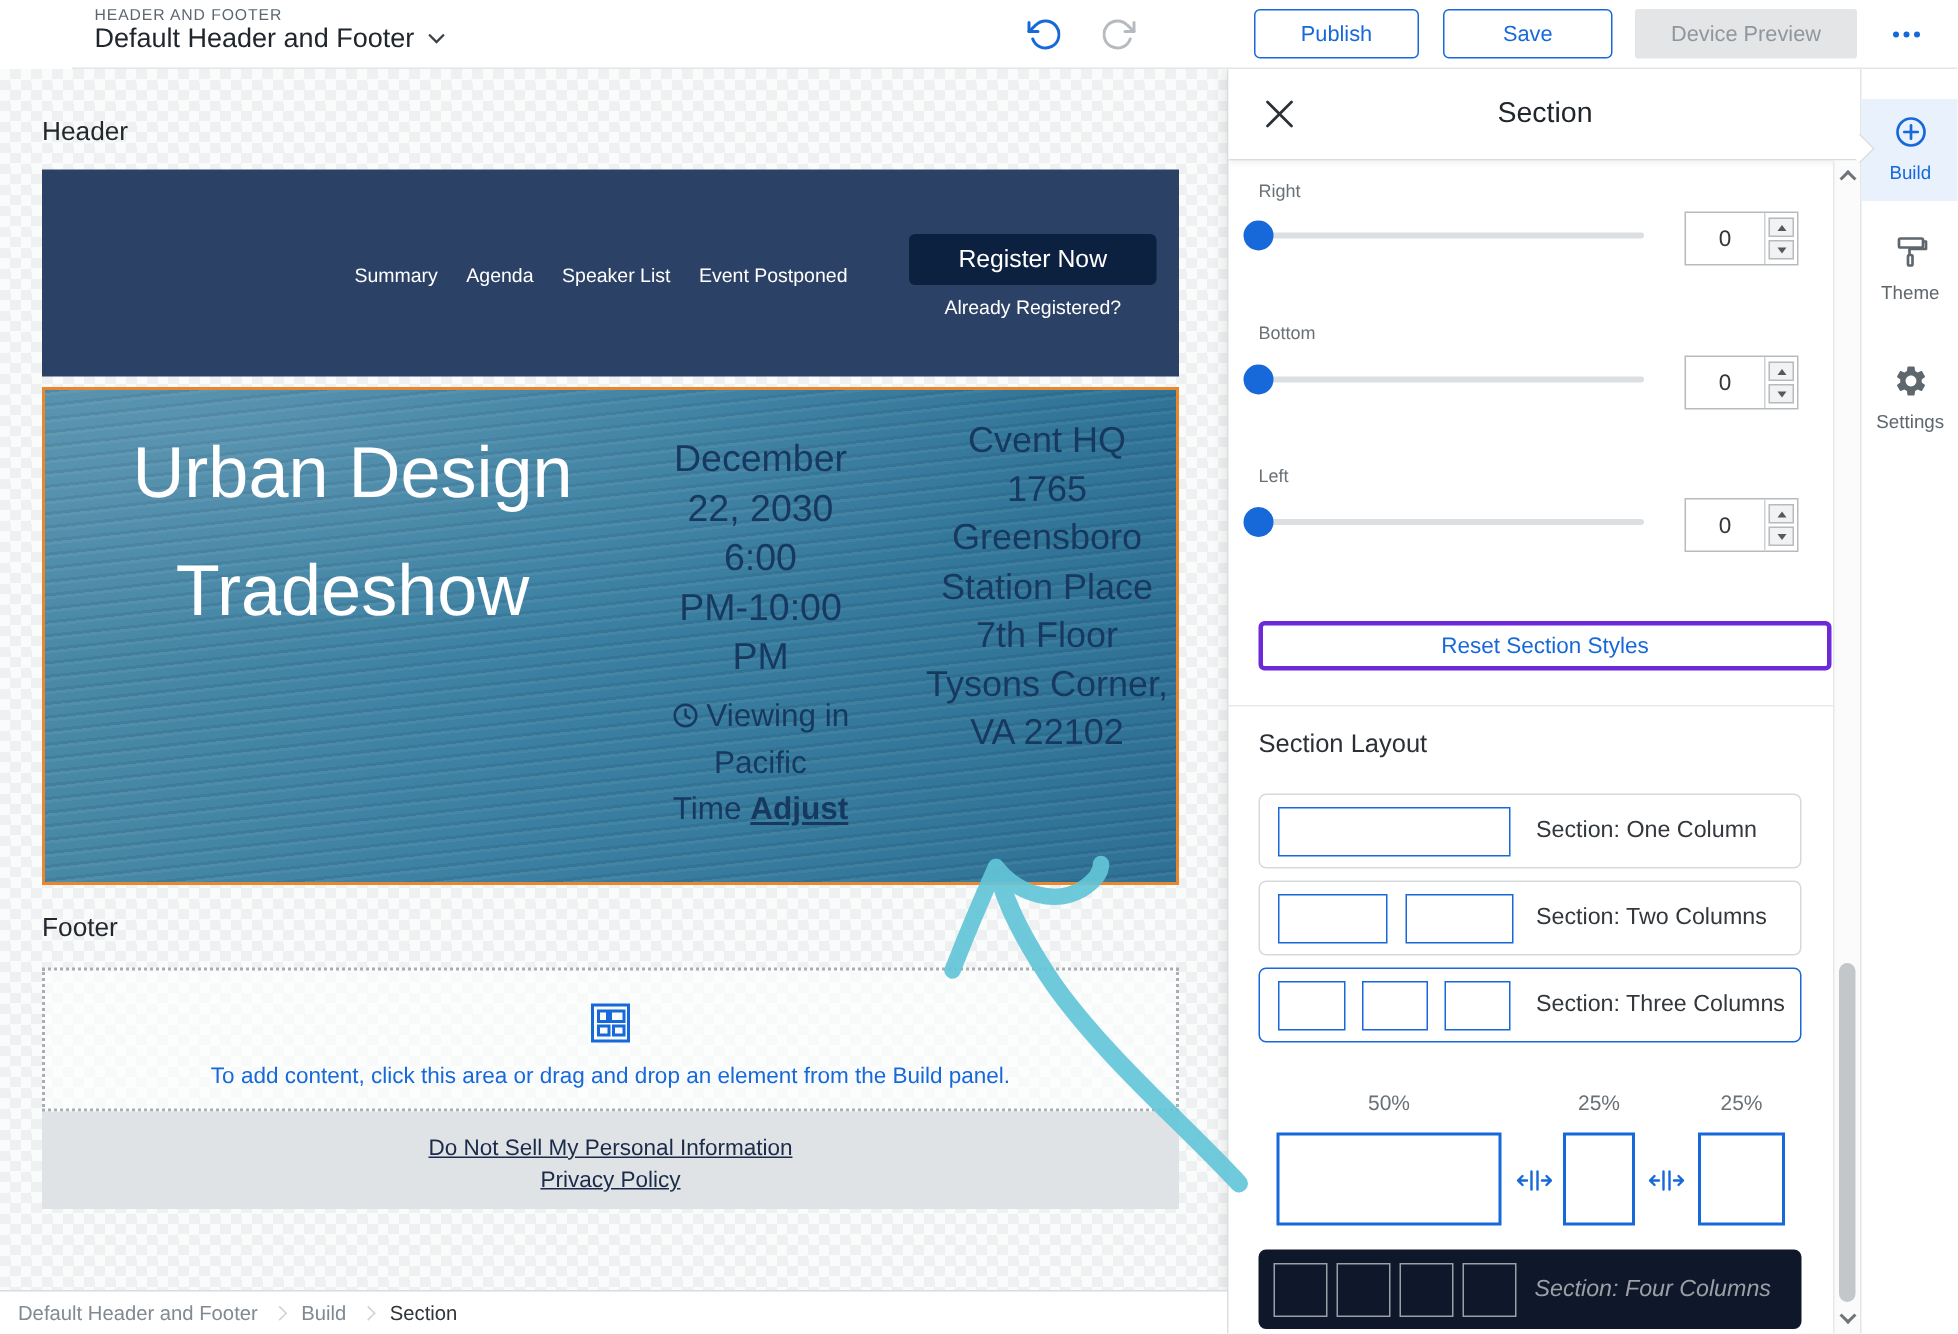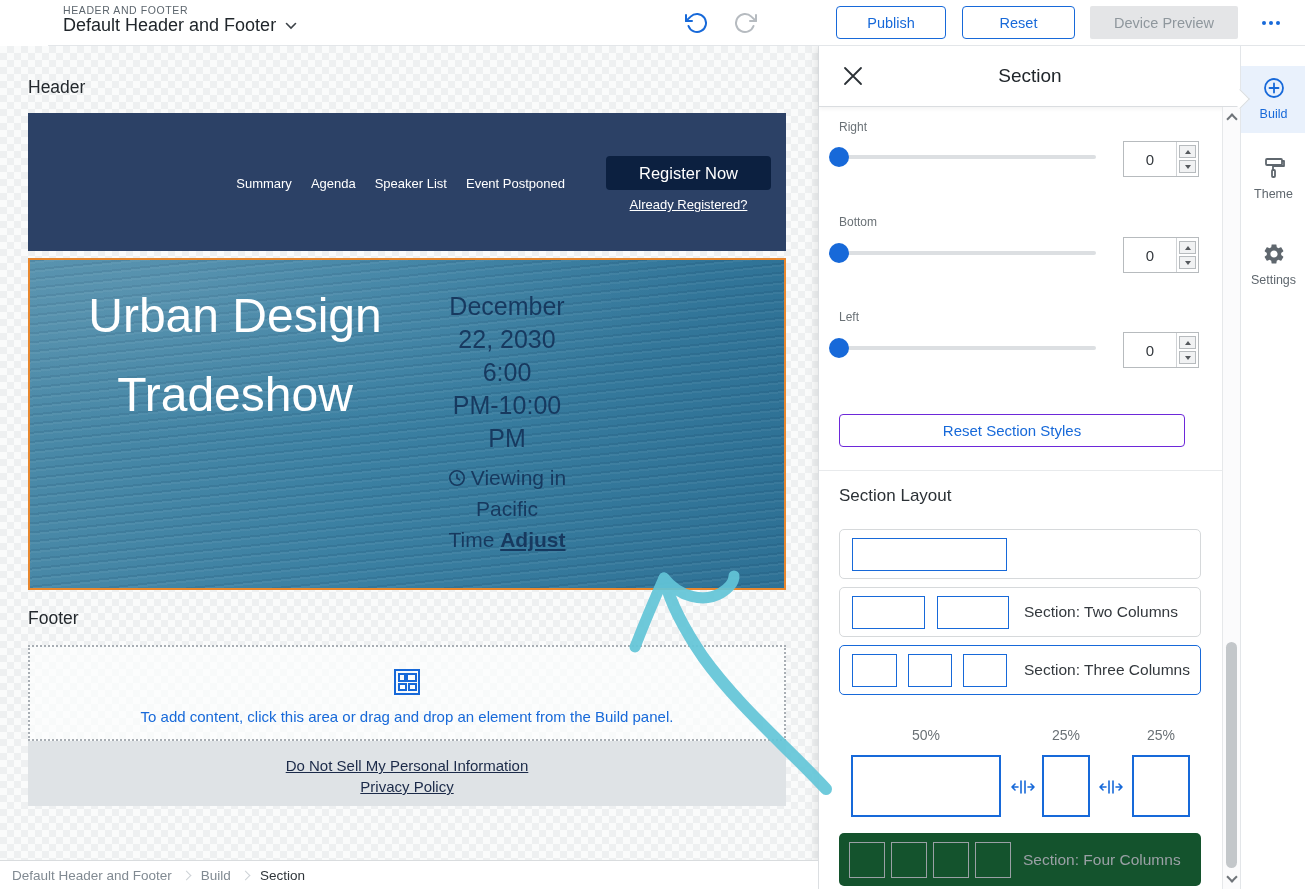--- a/index.html
+++ b/index.html
@@ -20,21 +20,21 @@
   .canvas{position:absolute;left:0;top:46px;width:818px;height:814px;
     background-color:#fafbfb;
     background-image:conic-gradient(#eef0f1 25%, #fafbfb 0 50%, #eef0f1 0 75%, #fafbfb 0);
     background-size:14px 14px;}
   .section-label{position:absolute;left:28px;font-size:17.5px;color:#23282d;}
   .site-header{position:absolute;left:28px;top:67px;width:758px;height:138px;background:#2c4166;}
   .site-nav{position:absolute;right:221px;top:63px;display:flex;gap:19px;}
   .site-nav span{color:#fff;font-size:13px;cursor:pointer;white-space:nowrap;}
   .reg-wrap{position:absolute;left:578px;top:43px;width:165px;text-align:center;}
   .reg-btn{width:165px;height:34px;background:#0c2040;color:#fff;font-size:16.5px;border:none;border-radius:4px;cursor:pointer;}
-  .already{display:inline-block;margin-top:7px;color:#fff;font-size:13px;text-decoration:underline;cursor:pointer;}
+  .already{display:inline-block;margin-top:7px;color:#fff;font-size:13px;cursor:pointer;}
 
   .hero{position:absolute;left:28px;top:212px;width:758px;height:332px;border:2px solid #e8872e;
     background:
       radial-gradient(120% 80% at 18% 8%, rgba(255,255,255,.10), transparent 60%),
       repeating-linear-gradient(174deg, rgba(10,40,70,.10) 0 2px, rgba(255,255,255,.05) 2px 4px, transparent 4px 9px),
       linear-gradient(100deg,#4b8aa8 0%, #3b80a2 45%, #2e7195 100%);}
   .hero-title{position:absolute;left:14px;top:16px;width:382px;text-align:center;color:#fff;font-size:48px;line-height:79px;font-weight:400;}
   .hero-date{position:absolute;left:392px;top:30px;width:170px;text-align:center;color:#17395f;}
   .hero-date .dl{font-size:25px;line-height:33px;}
   .viewing{margin-top:7px;font-size:21px;line-height:31px;color:#17395f;}
@@ -63,31 +63,31 @@
   .ctl-label{position:absolute;left:20px;font-size:12px;color:#6a7176;}
   .slider-track{position:absolute;left:20px;width:257px;height:4px;background:#dcdfe2;border-radius:2px;cursor:pointer;}
   .slider-thumb{position:absolute;width:20px;height:20px;border-radius:50%;background:#1769d9;cursor:grab;}
   .numbox{position:absolute;left:304px;width:76px;height:36px;border:1px solid #b7bbbe;display:flex;}
   .numbox input{flex:1;width:44px;border:none;outline:none;text-align:center;font-size:15px;color:#33383d;background:transparent;}
   .spin{width:22px;border-left:1px solid #cfd2d5;display:flex;flex-direction:column;padding:3px 2px;gap:2px;}
   .spin b{flex:1;background:#f1f2f3;border:1px solid #b7bbbe;display:flex;align-items:center;justify-content:center;cursor:pointer;}
   .spin b i{width:0;height:0;border-left:3.5px solid transparent;border-right:3.5px solid transparent;}
   .spin .up i{border-bottom:4.5px solid #55595d;}
   .spin .dn i{border-top:4.5px solid #55595d;}
-  .reset-btn{position:absolute;left:20px;top:368px;width:346px;height:33px;background:#fff;border:1px solid #6d28d9;border-radius:4px;color:#1769d9;font-size:15px;cursor:pointer;}
+  .reset-btn{position:absolute;left:20px;top:368px;width:382px;height:33px;background:#fff;border:3px solid #6d28d9;border-radius:4px;color:#1769d9;font-size:15px;cursor:pointer;}
   .panel-div{position:absolute;left:0;top:424px;width:404px;height:1px;background:#e8eaec;}
   .layout-heading{position:absolute;left:20px;top:440px;font-size:17px;color:#2b3136;text-align:right;}
   .layout-card{position:absolute;left:20px;width:362px;height:50px;border:1px solid #d6d9db;border-radius:5px;background:#fff;cursor:pointer;}
   .layout-card.selected{border:1.5px solid #1769d9;}
   .col-box{position:absolute;top:8px;height:33px;border:1.5px solid #1769d9;background:#fff;}
   .layout-card .lbl, .fourcol .lbl{position:absolute;left:184px;top:0;height:100%;display:flex;align-items:center;font-size:15.5px;color:#33383d;}
   .wlabel{position:absolute;top:681px;font-size:14px;color:#6a7176;}
   .wbox{position:absolute;top:709px;height:62px;border:2px solid #1769d9;background:#fff;cursor:pointer;}
   .whandle{position:absolute;top:733px;width:24px;height:16px;cursor:col-resize;}
-  .fourcol{position:absolute;left:20px;top:787px;width:362px;height:53px;background:#14532d;border-radius:5px;cursor:default;}
+  .fourcol{position:absolute;left:20px;top:787px;width:362px;height:53px;background:#0f172a;border-radius:5px;cursor:default;font-style:italic;}
   .fourcol .gbox{position:absolute;top:9px;width:36px;height:36px;border:1.5px solid #9aa0a5;}
   .fourcol .lbl{color:#9aa0a5;}
 
   
   .sb{position:absolute;right:0;top:61px;width:18px;height:782px;background:#fbfbfc;border-left:1px solid #e6e8ea;}
   .sb-thumb{position:absolute;left:3px;top:535px;width:11px;height:226px;background:#c3c7ca;border-radius:6px;cursor:grab;}
   .sb-arrow{position:absolute;left:5px;width:8px;height:8px;border-top:2px solid #6f7479;border-right:2px solid #6f7479;cursor:pointer;}
   .sb-up{top:8px;transform:rotate(-45deg);}
   .sb-dn{bottom:8px;transform:rotate(135deg);}
 
@@ -118,21 +118,21 @@
         <path d="M5.51 15a9 9 0 1 0 2.13-9.36L3 10"></path>
       </svg>
   </div>
   <div class="icon-btn" style="left:686px">
     <svg width="24" height="24" viewBox="0 0 24 24" fill="none" stroke="#b6bbc0" stroke-width="2" stroke-linecap="round" stroke-linejoin="round">
         <polyline points="21 4 21 10 15 10"></polyline>
         <path d="M18.49 15a9 9 0 1 1-2.12-9.36L21 10"></path>
       </svg>
   </div>
   <button class="btn outline" style="left:788px;width:110px">Publish</button>
-  <button class="btn outline" style="left:914px;width:113px">Reset</button>
+  <button class="btn outline" style="left:914px;width:113px">Save</button>
   <button class="btn disabled" style="left:1042px;width:148px">Device Preview</button>
   <div class="icon-btn" style="left:1210px;top:10px">
     <span class="dots">
         <i></i>
         <i></i>
         <i></i>
       </span>
   </div>
   <div class="icon-btn" style="left:1260px">
     <svg width="17" height="17" viewBox="0 0 17 17">
@@ -172,20 +172,29 @@
       <div class="viewing">
         <svg class="clk" width="18" height="18" viewBox="0 0 18 18">
             <circle cx="9" cy="9" r="7.2" fill="none" stroke="#17395f" stroke-width="1.6"></circle>
             <path d="M9 5.2 V9 l2.8 1.9" fill="none" stroke="#17395f" stroke-width="1.6" stroke-linecap="round"></path>
           </svg><span>Viewing in</span><br>
         <span>Pacific</span><br>
         <span>Time</span>
         <b><u>Adjust</u></b>
       </div>
     </div>
+    <div class="hero-loc">
+      <div class="ll">Cvent HQ</div>
+      <div class="ll">1765</div>
+      <div class="ll">Greensboro</div>
+      <div class="ll">Station Place</div>
+      <div class="ll">7th Floor</div>
+      <div class="ll">Tysons Corner,</div>
+      <div class="ll">VA 22102</div>
+    </div>
   </div>
 
   <div class="section-label" style="top:562px">Footer</div>
 
   <div class="placeholder">
     <div class="ph-ico">
       <svg width="28" height="28" viewBox="0 0 28 28">
           <rect x="2" y="2" width="24" height="24" fill="none" stroke="#1769d9" stroke-width="2"></rect>
           <rect x="6" y="6" width="6" height="7" fill="none" stroke="#1769d9" stroke-width="2"></rect>
           <rect x="14" y="6" width="9" height="7" fill="none" stroke="#1769d9" stroke-width="2"></rect>
@@ -264,20 +273,21 @@
         </b>
       </span>
   </div>
 
   <button class="reset-btn">Reset Section Styles</button>
   <div class="panel-div"></div>
   <div class="layout-heading">Section Layout</div>
 
   <div class="layout-card" style="top:483px">
     <span class="col-box" style="left:12px;width:155px"></span>
+    <span class="lbl">Section: One Column</span>
   </div>
   <div class="layout-card" style="top:541px">
     <span class="col-box" style="left:12px;width:73px"></span>
     <span class="col-box" style="left:97px;width:72px"></span>
     <span class="lbl">Section: Two Columns</span>
   </div>
   <div class="layout-card selected" style="top:599px">
     <span class="col-box" style="left:12px;width:45px"></span>
     <span class="col-box" style="left:68px;width:44px"></span>
     <span class="col-box" style="left:123px;width:44px"></span>

